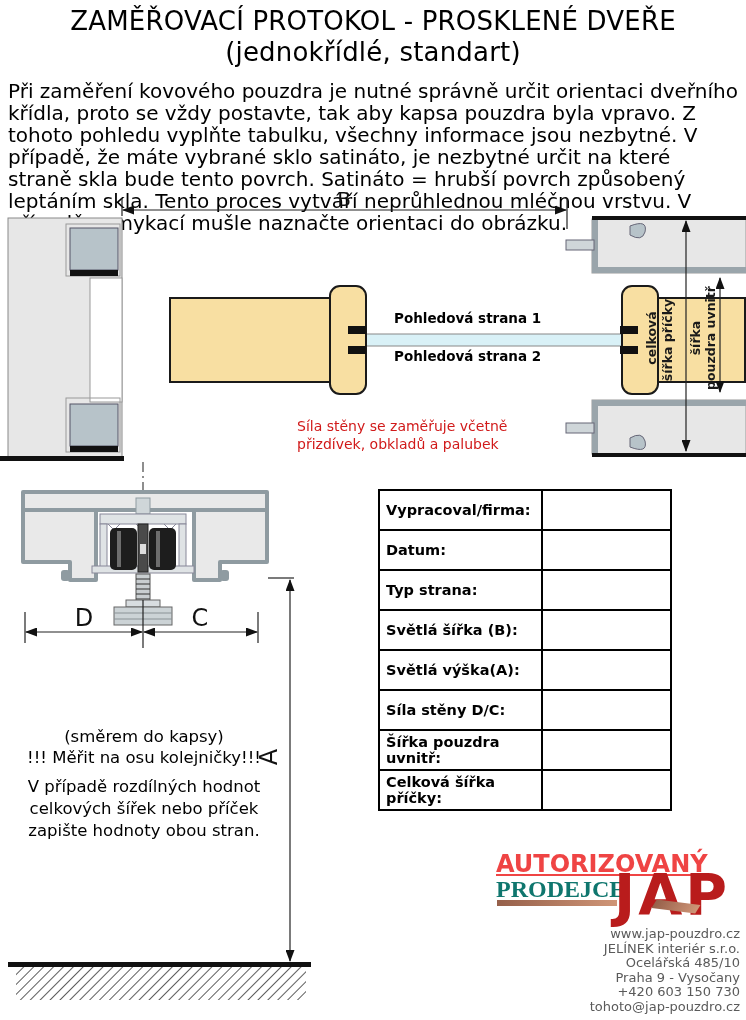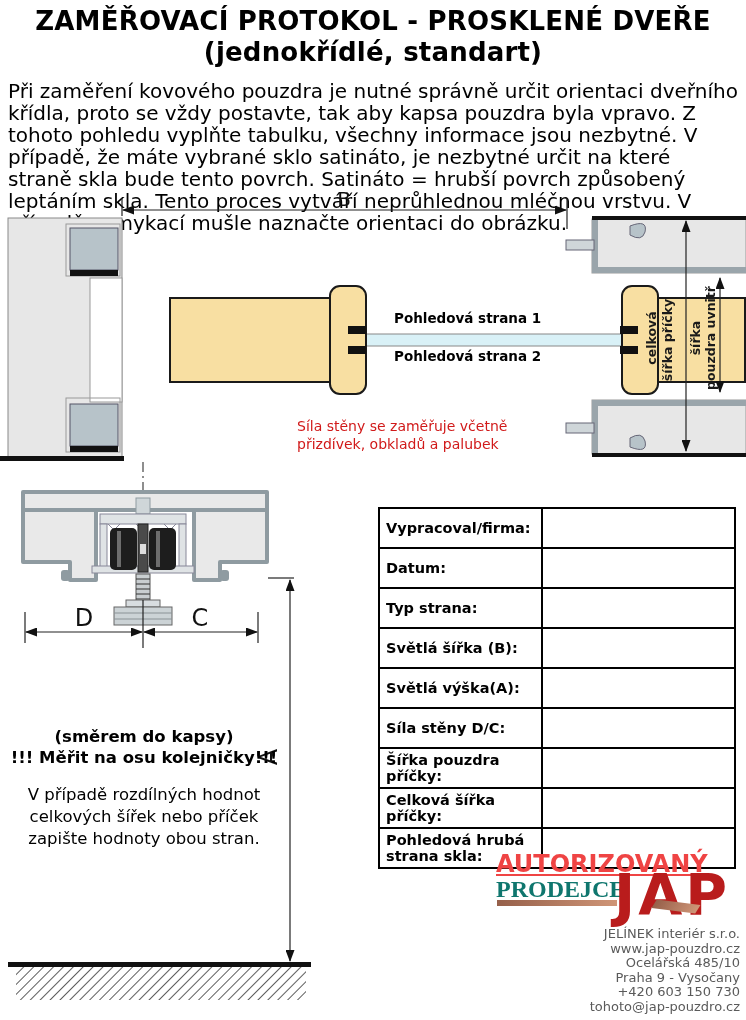--- a/index.html
+++ b/index.html
@@ -1,27 +1,27 @@
 <!DOCTYPE html>
 <html><head>
 <meta charset="utf-8">
 <style>
   html,body{margin:0;padding:0;background:#fff;}
   .page{position:relative;width:746px;height:1020px;background:#fff;overflow:hidden;
         font-family:"DejaVu Sans",sans-serif;color:#000;}
   .title{position:absolute;top:6px;left:0;width:746px;text-align:center;
-         font-weight:bold;font-size:26px;line-height:31px;letter-spacing:0.2px;}
+         font-weight:normal;font-size:26px;line-height:31px;letter-spacing:0.2px;}
   .intro{position:absolute;top:80px;left:8px;width:732px;font-size:20px;line-height:22px;}
   .drawing{position:absolute;top:0;left:0;width:746px;height:1020px;}
   .bok{position:absolute;left:2px;top:726px;width:284px;text-align:center;}
   .bok-h{font-size:31px;line-height:36px;font-weight:400;letter-spacing:1px;}
-  .bok-s{font-size:16.5px;line-height:21px;font-weight:bold;}
-  .bok-note{font-size:16.5px;line-height:22px;margin-top:16px;}
-  table.form{position:absolute;left:378px;top:489px;width:358px;border-collapse:collapse;
-             table-layout:fixed;margin-top:18px;}
+  .bok-s{font-size:16.5px;line-height:21px;}
+  .bok-note{font-size:16.5px;line-height:22px;margin-top:8px;}
+  table.form{position:absolute;left:378px;top:489px;width:294px;border-collapse:collapse;
+             table-layout:fixed;}
   table.form td{border:2.5px solid #000;height:36px;vertical-align:middle;background:#fff;}
   table.form td.lbl{width:152px;font-weight:bold;font-size:14.5px;line-height:16.5px;padding:1px 3px 1px 6px;}
   table.form td.val{}
   .auth{position:absolute;left:496px;width:230px;font-weight:bold;font-size:24px;line-height:25px;letter-spacing:0px;}
   .copper-bar{position:absolute;left:497px;top:900px;width:120px;height:6px;}
   .jap{position:absolute;left:614px;top:867px;font-size:57px;line-height:57px;font-weight:800;
        letter-spacing:3px;color:#b91c1c;}
   .jap-swoosh{position:absolute;left:654px;top:902px;width:44px;height:9px;transform:rotate(7deg) skewX(-25deg);}
   .contact{position:absolute;left:480px;top:927px;width:260px;text-align:right;
            font-size:13px;line-height:14.5px;color:#5a5a5a;}
@@ -211,41 +211,37 @@
         </tr>
     <tr>
           <td class="lbl">Světlá výška(A):</td>
           <td class="val"></td>
         </tr>
     <tr>
           <td class="lbl">Síla stěny D/C:</td>
           <td class="val"></td>
         </tr>
     <tr>
-          <td class="lbl">Šířka pouzdra příčky:</td>
+          <td class="lbl">Šířka pouzdra uvnitř:</td>
           <td class="val"></td>
         </tr>
     <tr>
           <td class="lbl">Celková šířka příčky:</td>
-          <td class="val"></td>
-        </tr>
-    <tr>
-          <td class="lbl">Pohledová hrubá strana skla:</td>
           <td class="val"></td>
         </tr>
   </tbody>
     </table>
 
   <div class="auth" style="top:852px;color:#ef4444;text-decoration:underline;">AUTORIZOVANÝ</div>
   <div class="auth" style="top:877px;color:#0f766e;font-family:Liberation Serif, serif;">PRODEJCE</div>
   <div class="copper-bar" style="background:linear-gradient(90deg,#96604a,#cf9577);"></div>
   <div class="jap">JAP</div>
   <div class="jap-swoosh" style="background:linear-gradient(90deg,#96604a,#cf9577);"></div>
   <div class="contact">
+    <div>www.jap-pouzdro.cz</div>
     <div>JELÍNEK interiér s.r.o.</div>
-    <div>www.jap-pouzdro.cz</div>
     <div>Ocelářská 485/10</div>
     <div>Praha 9 - Vysočany</div>
     <div>+420 603 150 730</div>
     <div>tohoto@jap-pouzdro.cz</div>
   </div>
 
 </div>
 
 </body></html>

